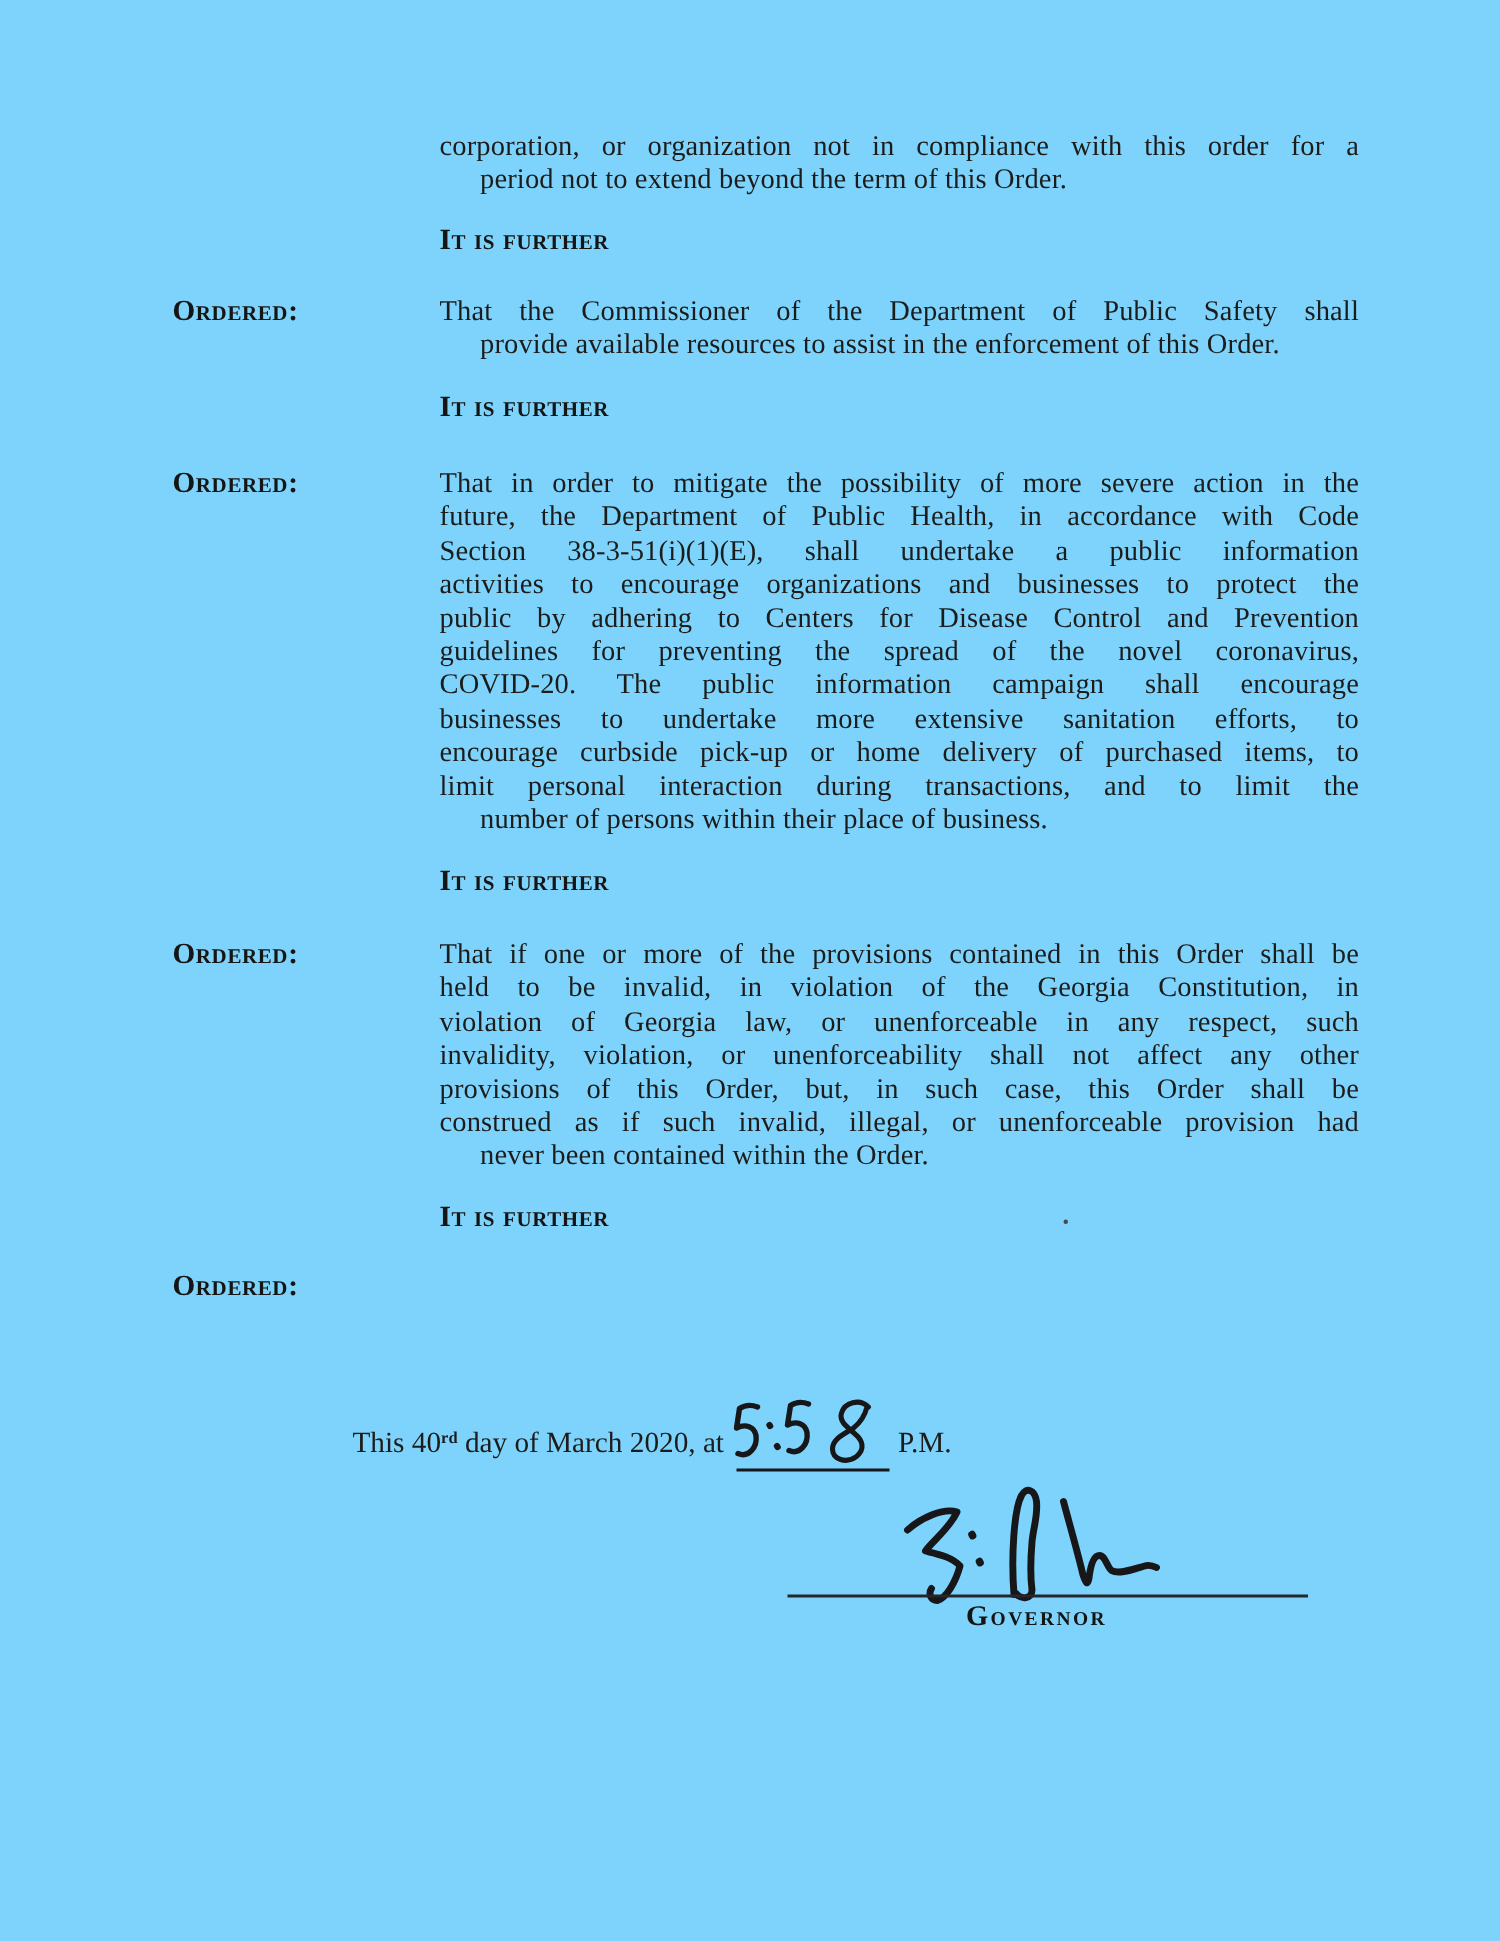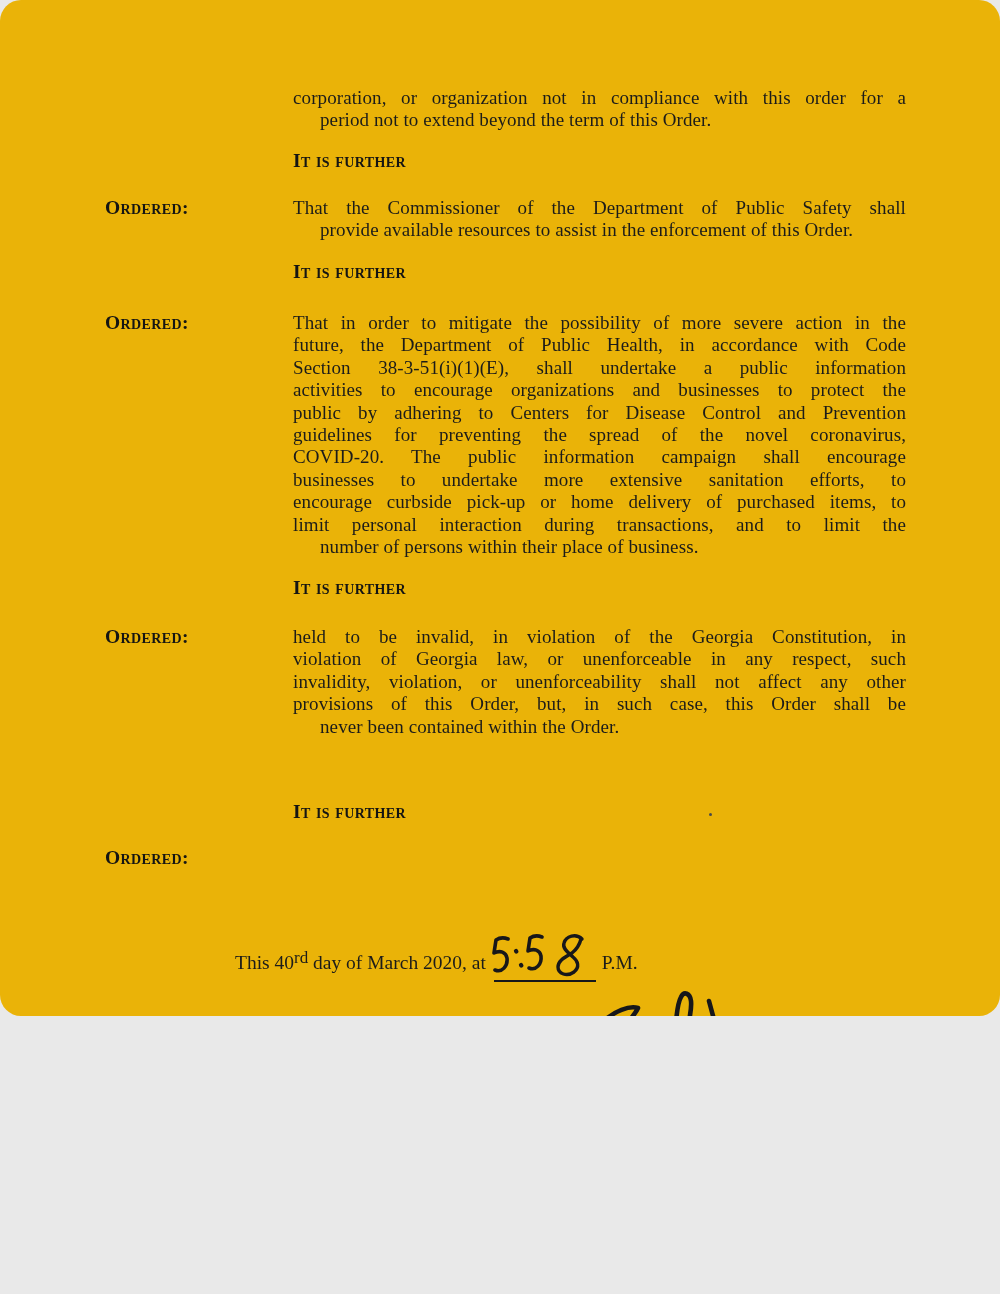--- a/index.html
+++ b/index.html
@@ -1,50 +1,49 @@
 <!DOCTYPE html>
 <html><head>
 <meta charset="utf-8">
 <style>
   html,body{margin:0;padding:0;background:#e9e9e9;}
   .page{
     position:relative;
-    width:1000px;height:1016px;
+    width:1000px;height:1294px;
     margin:0 auto;
-    background:#eab308;
+    background:#7dd3fc;
     font-family:"Liberation Serif", serif;
     color:#1c1c1a;
     overflow:hidden;
-    border-radius:21px;
   }
   .body-text{
     position:absolute;
     left:293px;width:613px;
     font-size:19px;line-height:22.4px;
     letter-spacing:0.1px;
   }
   .jl{text-align:justify;text-align-last:justify;white-space:normal;}
   .jl.last{text-align-last:left;margin-left:27px;}
   .further{
     position:absolute;left:293px;
     font-weight:bold;font-variant:small-caps;
     font-size:19.5px;line-height:22.4px;
     letter-spacing:0.4px;color:#151513;
   }
   .ordered{
-    position:absolute;left:105px;
+    position:absolute;left:115px;
     font-weight:bold;font-variant:small-caps;
     font-size:19.5px;line-height:22.4px;
     letter-spacing:0.4px;color:#151513;
   }
   .dateline{
     position:absolute;left:235px;top:951px;
     font-size:19.5px;line-height:24px;white-space:nowrap;
   }
-  .dateline sup{font-size:17px;line-height:0;vertical-align:6px;}
+  .dateline sup{font-size:11px;line-height:0;vertical-align:6px;font-weight:bold;}
   .time-slot{
     display:inline-block;position:relative;
     width:102px;height:20px;
     border-bottom:2.5px solid #17171a;
     margin:0 6px 0 8px;
     vertical-align:-13px;
   }
   .time-svg{position:absolute;left:-2px;bottom:2px;}
   .sig-line{
     position:absolute;left:525px;top:1063px;
@@ -94,24 +93,26 @@
       <div class="jl">businesses to undertake more extensive sanitation efforts, to</div>
       <div class="jl">encourage curbside pick-up or home delivery of purchased items, to</div>
       <div class="jl">limit personal interaction during transactions, and to limit the</div>
       <div class="jl last">number of persons within their place of business.</div>
     </div>
 
   <div class="further" style="top:577px">It is further</div>
 
   <div class="ordered" style="top:626px">Ordered:</div>
   <div class="body-text" style="top:626px">
+      <div class="jl">That if one or more of the provisions contained in this Order shall be</div>
       <div class="jl">held to be invalid, in violation of the Georgia Constitution, in</div>
       <div class="jl">violation of Georgia law, or unenforceable in any respect, such</div>
       <div class="jl">invalidity, violation, or unenforceability shall not affect any other</div>
       <div class="jl">provisions of this Order, but, in such case, this Order shall be</div>
+      <div class="jl">construed as if such invalid, illegal, or unenforceable provision had</div>
       <div class="jl last">never been contained within the Order.</div>
     </div>
 
   <div class="further" style="top:801px">It is further</div>
   <div class="dot-artifact"></div>
 
   <div class="ordered" style="top:847px">Ordered:</div>
 
   <div class="dateline">
     <span>This 40</span><sup>rd</sup><span> day of March 2020, at</span><span class="time-slot" aria-label="5:58">

